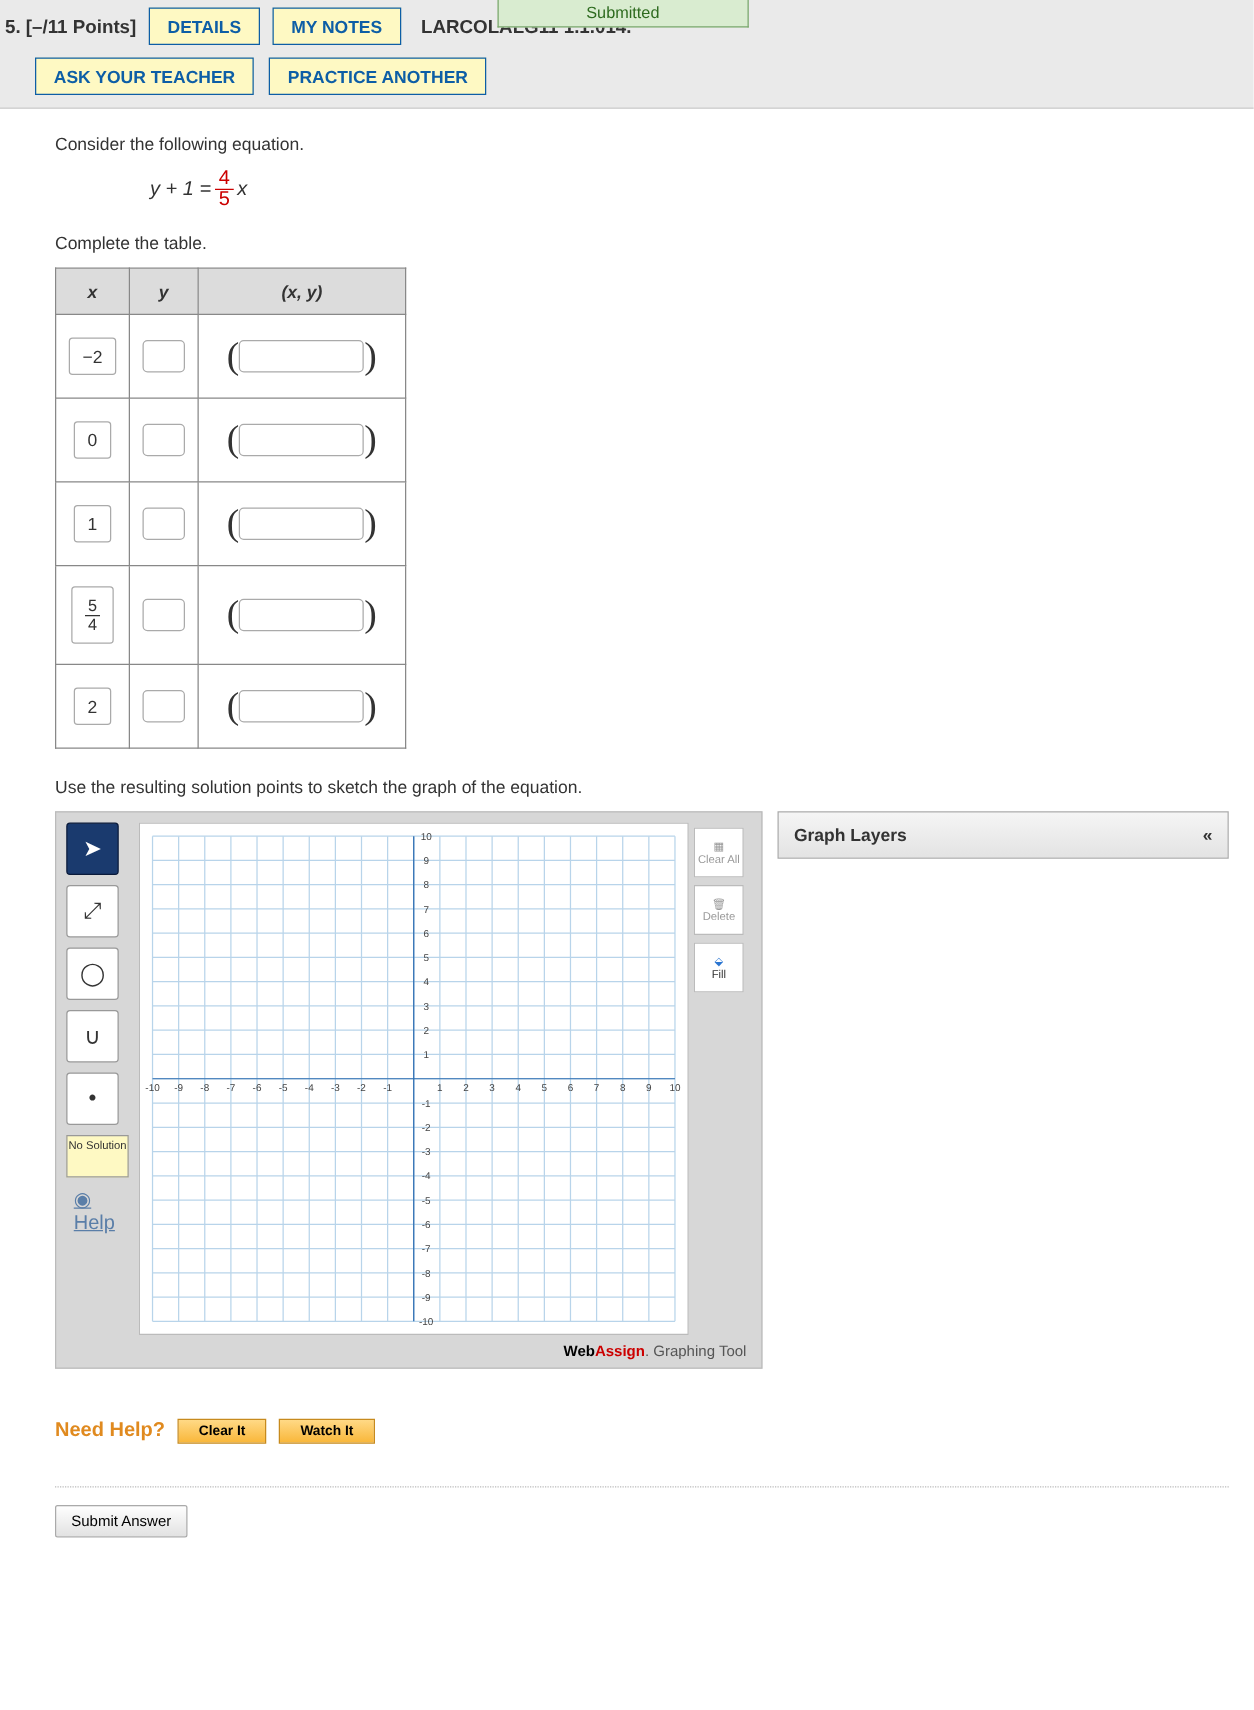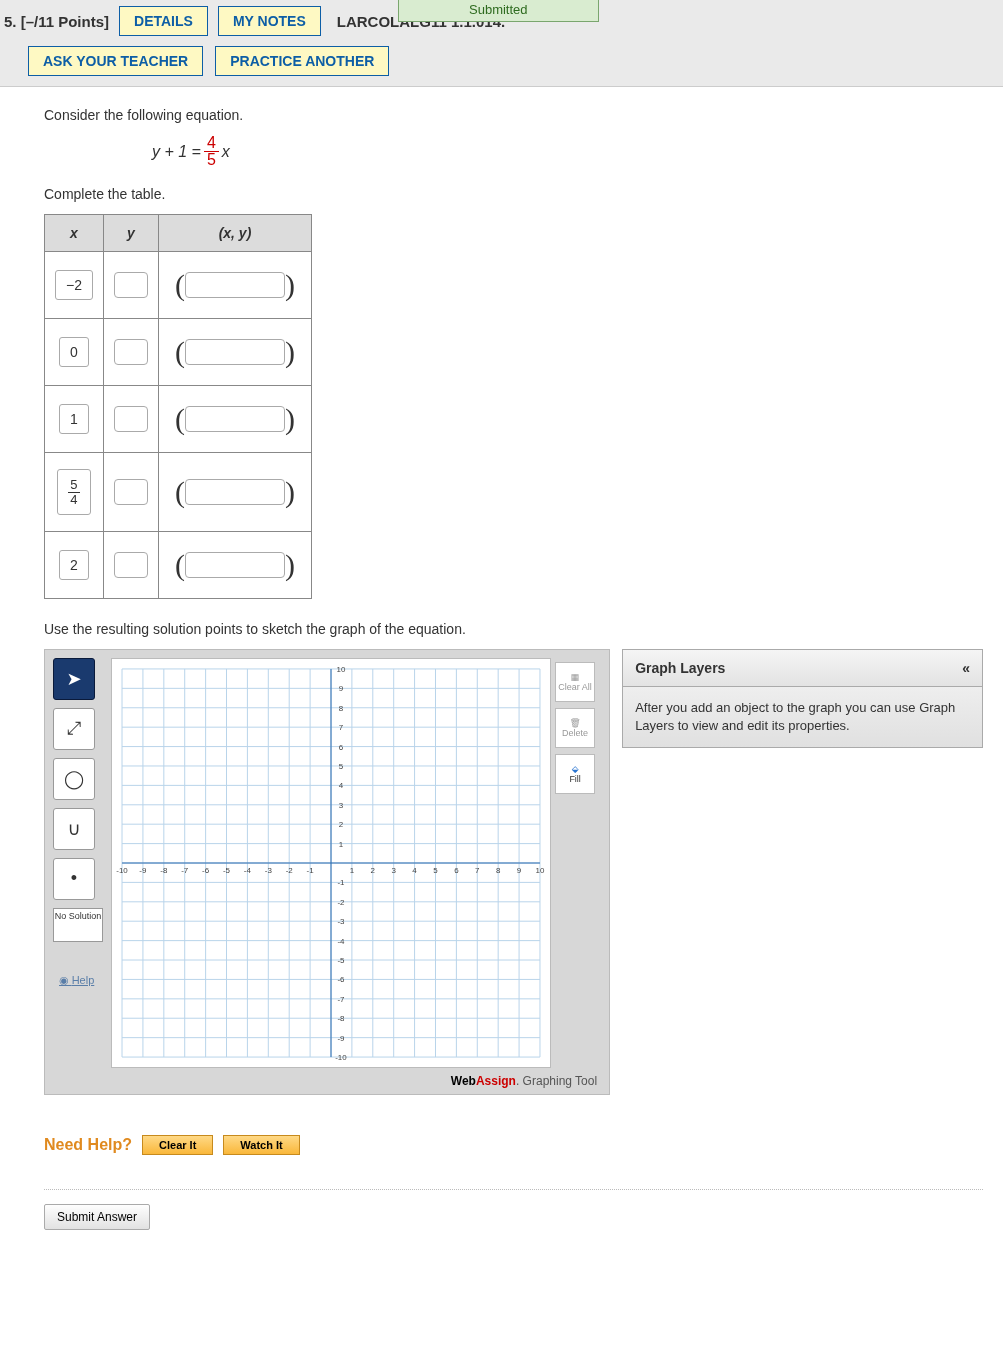--- a/index.html
+++ b/index.html
@@ -6,46 +6,46 @@
   body { font-family: Arial, Helvetica, sans-serif; font-size: 14px; color: #333; background: #fff; width: 1003px; }
   .top-bar { background: #eaeaea; border-bottom: 1px solid #ccc; padding: 6px 4px 10px 4px; position: relative; }
   .submitted { position: absolute; left: 398px; top: -2px; background: #d9ecd0; border: 1px solid #7aa66e; border-top: none; padding: 4px 70px; font-size: 13px; color: #2e6b1f; }
   .row1 { display: flex; align-items: center; gap: 10px; margin-bottom: 10px; }
   .points { font-weight: bold; font-size: 15px; }
   .tab-btn { border: 1px solid #0d5ea6; color: #0d5ea6; background: #fef9c3; padding: 6px 14px; font-size: 14px; font-weight: 600; cursor: pointer; }
   .assign-id { font-weight: bold; font-size: 15px; margin-left: 6px; }
   .row2 { display: flex; gap: 12px; padding-left: 24px; }
   .content { padding: 20px 20px 20px 44px; }
   .prompt { margin-bottom: 12px; }
-  .equation { margin: 12px 0 18px 108px; font-style: italic; font-size: 16px; display: flex; align-items: center; }
+  .equation { margin: 12px 0 18px 76px; font-style: italic; font-size: 16px; display: flex; align-items: center; }
   .frac { display: inline-flex; flex-direction: column; align-items: center; color: #c00; font-style: normal; margin: 0 3px; line-height: 1; }
   .frac .num { border-bottom: 1px solid #c00; padding: 0 3px; }
   .frac .den { padding: 0 3px; }
   table.data { border-collapse: collapse; margin: 10px 0 22px 0; }
   table.data th, table.data td { border: 1px solid #888; text-align: center; }
   table.data th { background: #dcdcdc; font-style: italic; font-weight: bold; padding: 10px 16px; }
   table.data td { padding: 16px 10px; }
   .xcell { display: inline-block; border: 1px solid #aaa; border-radius: 3px; padding: 6px 10px; min-width: 28px; background: #fff; }
   .ycell-input { width: 34px; height: 26px; border: 1px solid #aaa; border-radius: 4px; }
   .paren { font-size: 30px; font-family: 'Times New Roman', serif; vertical-align: middle; }
   .xy-input { width: 100px; height: 26px; border: 1px solid #aaa; border-radius: 4px; vertical-align: middle; }
   .fracx { display: inline-flex; flex-direction: column; align-items: center; line-height: 1.1; font-size: 13px; }
   .fracx .n { border-bottom: 1px solid #333; padding: 0 2px; }
   .graph-area { display: flex; gap: 12px; align-items: flex-start; }
   .graph-tool { width: 580px; background: #d7d7d7; border: 1px solid #bbb; position: relative; padding: 8px 8px 4px 8px; }
   .tool-row { display: flex; gap: 8px; }
   .tool-col { display: flex; flex-direction: column; gap: 8px; width: 50px; }
   .tool-btn { width: 42px; height: 42px; background: #fff; border: 1px solid #999; border-radius: 3px; display: flex; align-items: center; justify-content: center; cursor: pointer; font-size: 18px; }
   .tool-btn.active { background: #1a3a6e; color: #fff; border-color: #0a1a3a; }
-  .nosol { width: 50px; height: 34px; background: #ffffff; border: 1px solid #999; font-size: 9px; text-align: center; padding-top: 3px; line-height: 1.1; cursor: pointer; }
+  .nosol { width: 50px; height: 34px; background: #fef9c3; border: 1px solid #999; font-size: 9px; text-align: center; padding-top: 3px; line-height: 1.1; cursor: pointer; }
   .grid-wrap { position: relative; width: 440px; height: 410px; background: #fff; border: 1px solid #bbb; }
   .right-tools { position: absolute; right: 10px; top: 12px; width: 44px; display: flex; flex-direction: column; gap: 6px; }
   .rt-btn { width: 40px; height: 40px; background: #fff; border: 1px solid #bbb; font-size: 9px; text-align: center; display: flex; flex-direction: column; align-items: center; justify-content: center; cursor: pointer; color: #999; }
   .rt-btn.fill { color: #333; }
-  .help-link { color: #5a7ea8; text-decoration: underline; font-size: 11px; margin-top: 24px; margin-left: 6px; cursor: pointer; }
+  .help-link { color: #5a7ea8; text-decoration: underline; font-size: 16px; margin-left: 6px; cursor: pointer; }
   .wa-brand { text-align: right; font-size: 12px; padding: 6px 4px 2px 0; color: #555; }
   .wa-brand b { color: #000; }
   .wa-brand .a { color: #c00; font-weight: bold; }
   .layers-panel { width: 370px; }
   .layers-head { background: linear-gradient(#f5f5f5,#e3e3e3); border: 1px solid #aaa; padding: 10px 12px; font-weight: bold; display: flex; justify-content: space-between; align-items: center; }
   .layers-body { background: linear-gradient(#eee,#e0e0e0); border: 1px solid #aaa; border-top: none; padding: 12px; font-size: 13px; line-height: 1.4; }
   .chev { font-weight: bold; font-size: 14px; }
   .need-help { margin-top: 40px; display: flex; align-items: center; gap: 10px; }
   .need-help-label { color: #e08a1f; font-weight: bold; font-size: 16px; }
   .help-btn { background: linear-gradient(#ffd986,#f9b73a); border: 1px solid #c78a1d; padding: 3px 16px; font-size: 11px; font-weight: bold; cursor: pointer; }
@@ -80,21 +80,21 @@
     </span>
     <span>x</span>
   </div>
   <p class="prompt">Complete the table.</p>
 
   <table class="data">
     <tbody>
         <tr>
       <th>x</th>
       <th>y</th>
-      <th style="width:153px">(x, y)</th>
+      <th style="width:166px">(x, y)</th>
     </tr>
     <tr>
       <td><span class="xcell">−2</span></td>
       <td><input class="ycell-input" style=""></td>
       <td><span class="paren">(</span><input class="xy-input" style=""><span class="paren">)</span></td>
     </tr>
     <tr>
       <td><span class="xcell">0</span></td>
       <td><input class="ycell-input" style=""></td>
       <td><span class="paren">(</span><input class="xy-input" style=""><span class="paren">)</span></td>
@@ -250,21 +250,20 @@
       <div class="wa-brand">
         <b>Web</b><span class="a">Assign</span><span>. Graphing Tool</span>
       </div>
     </div>
 
     <div class="layers-panel">
       <div class="layers-head">
         <span>Graph Layers</span>
         <span class="chev">«</span>
       </div>
-      <div class="layers-body">After you add an object to the graph you can use Graph Layers to view and edit its properties.</div>
     </div>
   </div>
 
   <div class="need-help">
     <span class="need-help-label">Need Help?</span>
     <button class="help-btn">Clear It</button>
     <button class="help-btn">Watch It</button>
   </div>
 
   <div class="submit-wrap">

